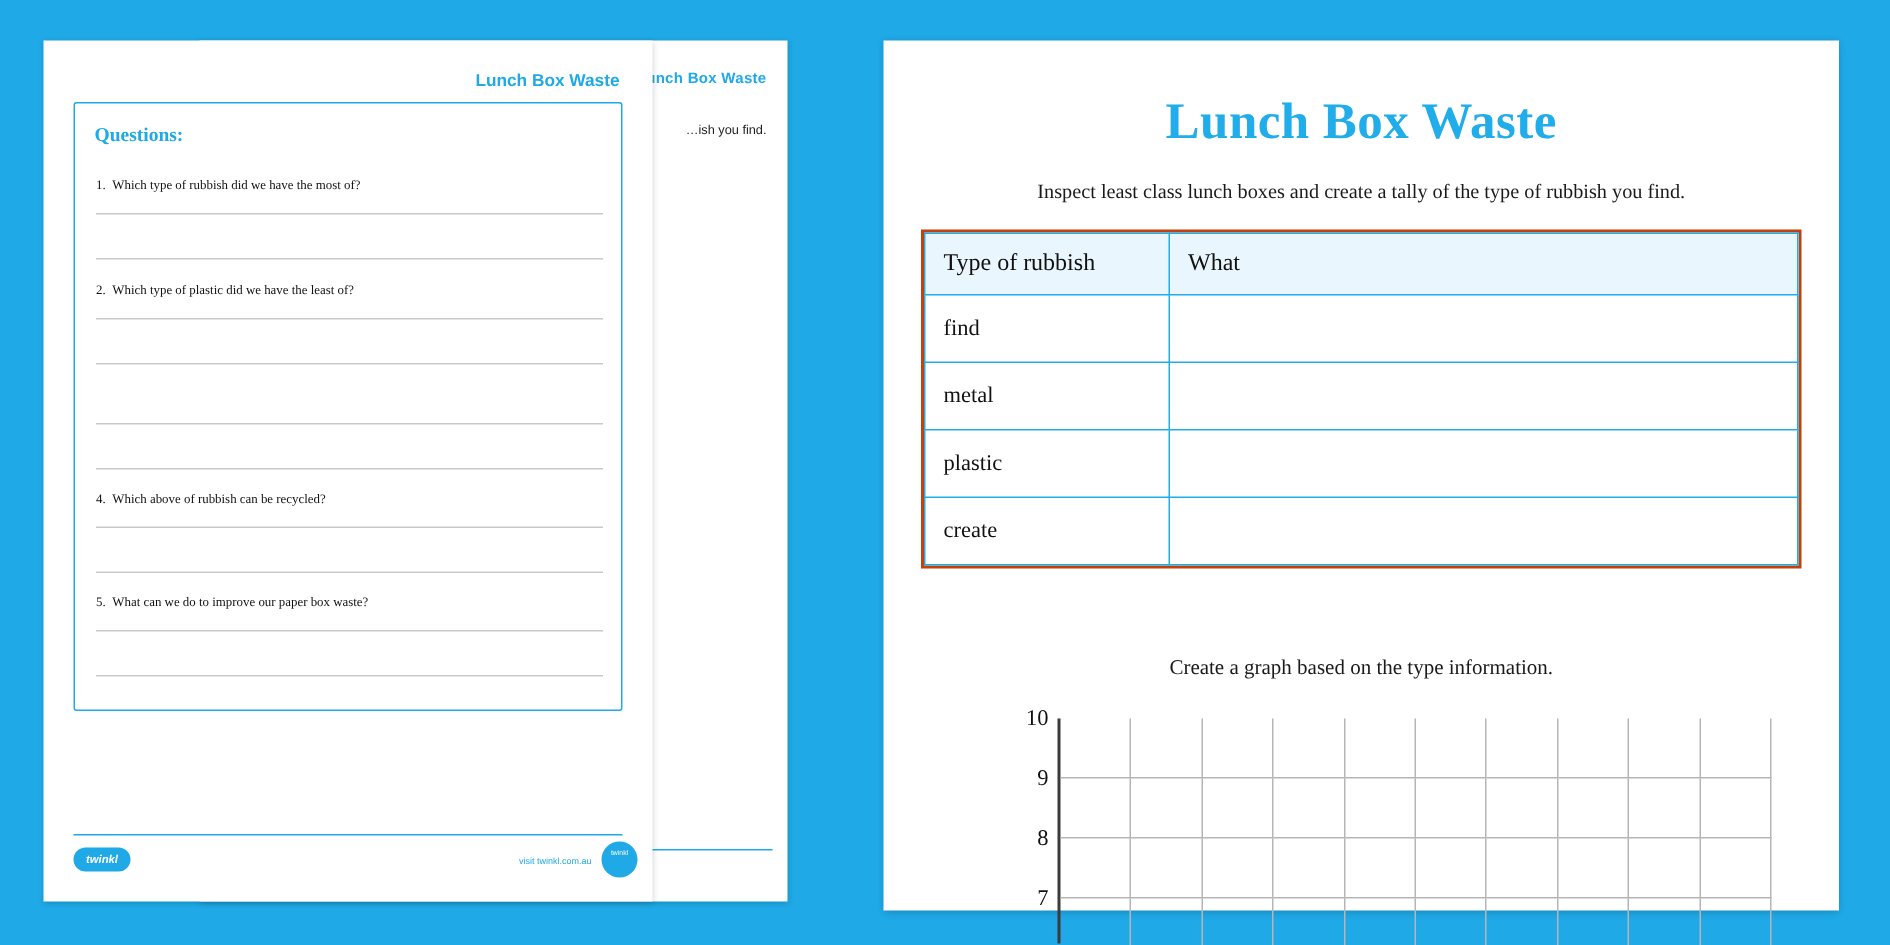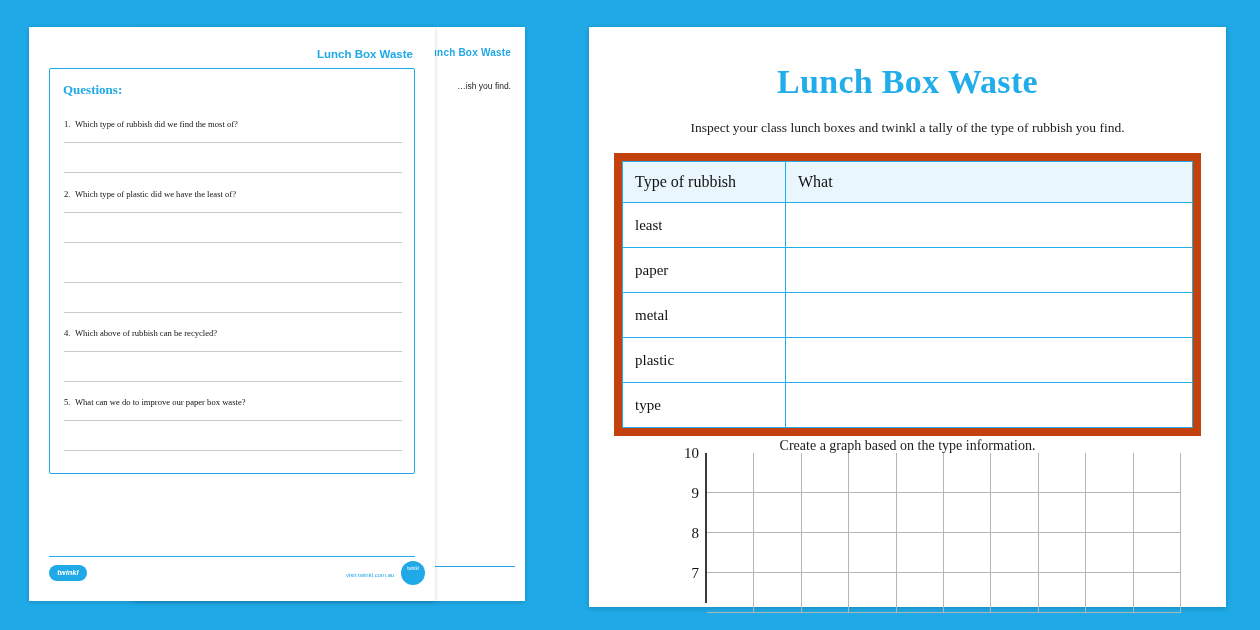--- a/index.html
+++ b/index.html
@@ -237,21 +237,21 @@
     text-align: center;
     font-size: 13.5px;
     color: #1a1a1a;
     font-family: "Liberation Serif", serif;
   }
   .tally-table {
     position: absolute;
     left: 25px;
     top: 126px;
     width: 587px;
-    border: 8px solid #c2410c;
+    border: 2px solid #c2410c;
     box-sizing: border-box;
     border-collapse: collapse;
   }
   .tally-table table {
     width: 100%;
     border-collapse: collapse;
   }
   .tally-table th, .tally-table td {
     border: 1px solid #21ade9;
     height: 45px;
@@ -277,21 +277,21 @@
     right: 0;
     top: 411px;
     text-align: center;
     font-size: 14px;
     color: #1a1a1a;
     font-family: "Liberation Serif", serif;
   }
   .graph {
     position: absolute;
     left: 80px;
-    top: 426px;
+    top: 452px;
     width: 512px;
     height: 150px;
   }
   .y-axis-labels {
     position: absolute;
     left: 0;
     top: 0;
     width: 30px;
     height: 150px;
   }
@@ -399,21 +399,21 @@
     </div>
 
     <div class="sheet sheet-front">
       <div class="front-title">Lunch Box Waste</div>
 
       <div class="q-box">
         <div class="q-head">Questions:</div>
 
         <div class="q-item" style="top:44px;">
           <span class="q-text">1.</span>
-          <span class="q-text">Which type of rubbish did we find the most of?</span>
+          <span class="q-text">Which type of rubbish did we have the most of?</span>
         </div>
         <div class="rule" style="top:73px;"></div>
         <div class="rule" style="top:103px;"></div>
 
         <div class="q-item" style="top:114px;">
           <span class="q-text">2.</span>
           <span class="q-text">Which type of plastic did we have the least of?</span>
         </div>
         <div class="rule" style="top:143px;"></div>
         <div class="rule" style="top:173px;"></div>
@@ -441,49 +441,45 @@
       <div class="tw-logo">twinkl</div>
       <div class="tw-url" style="left:317px;">visit twinkl.com.au</div>
       <div class="tw-badge" style="left:372px;">twinkl</div>
     </div>
   </div>
 
   <div class="right-panel">
     <div class="right-sheet">
 
       <div class="rs-title">Lunch Box Waste</div>
-      <div class="rs-sub">Inspect your class lunch boxes and twinkl a tally of the type of rubbish you find.</div>
+      <div class="rs-sub">Inspect least class lunch boxes and create a tally of the type of rubbish you find.</div>
 
       <div class="tally-table">
         <table>
           <thead>
             <tr>
               <th class="type-col">Type of rubbish</th>
               <th>What</th>
             </tr>
           </thead>
           <tbody>
             <tr>
-              <td class="type-col">least</td>
-              <td></td>
-            </tr>
-            <tr>
-              <td class="type-col">paper</td>
+              <td class="type-col">find</td>
               <td></td>
             </tr>
             <tr>
               <td class="type-col">metal</td>
               <td></td>
             </tr>
             <tr>
               <td class="type-col">plastic</td>
               <td></td>
             </tr>
             <tr>
-              <td class="type-col">type</td>
+              <td class="type-col">create</td>
               <td></td>
             </tr>
           </tbody>
         </table>
       </div>
 
       <div class="graph-caption">Create a graph based on the type information.</div>
 
       <div class="graph">
         <div class="y-axis-labels">

